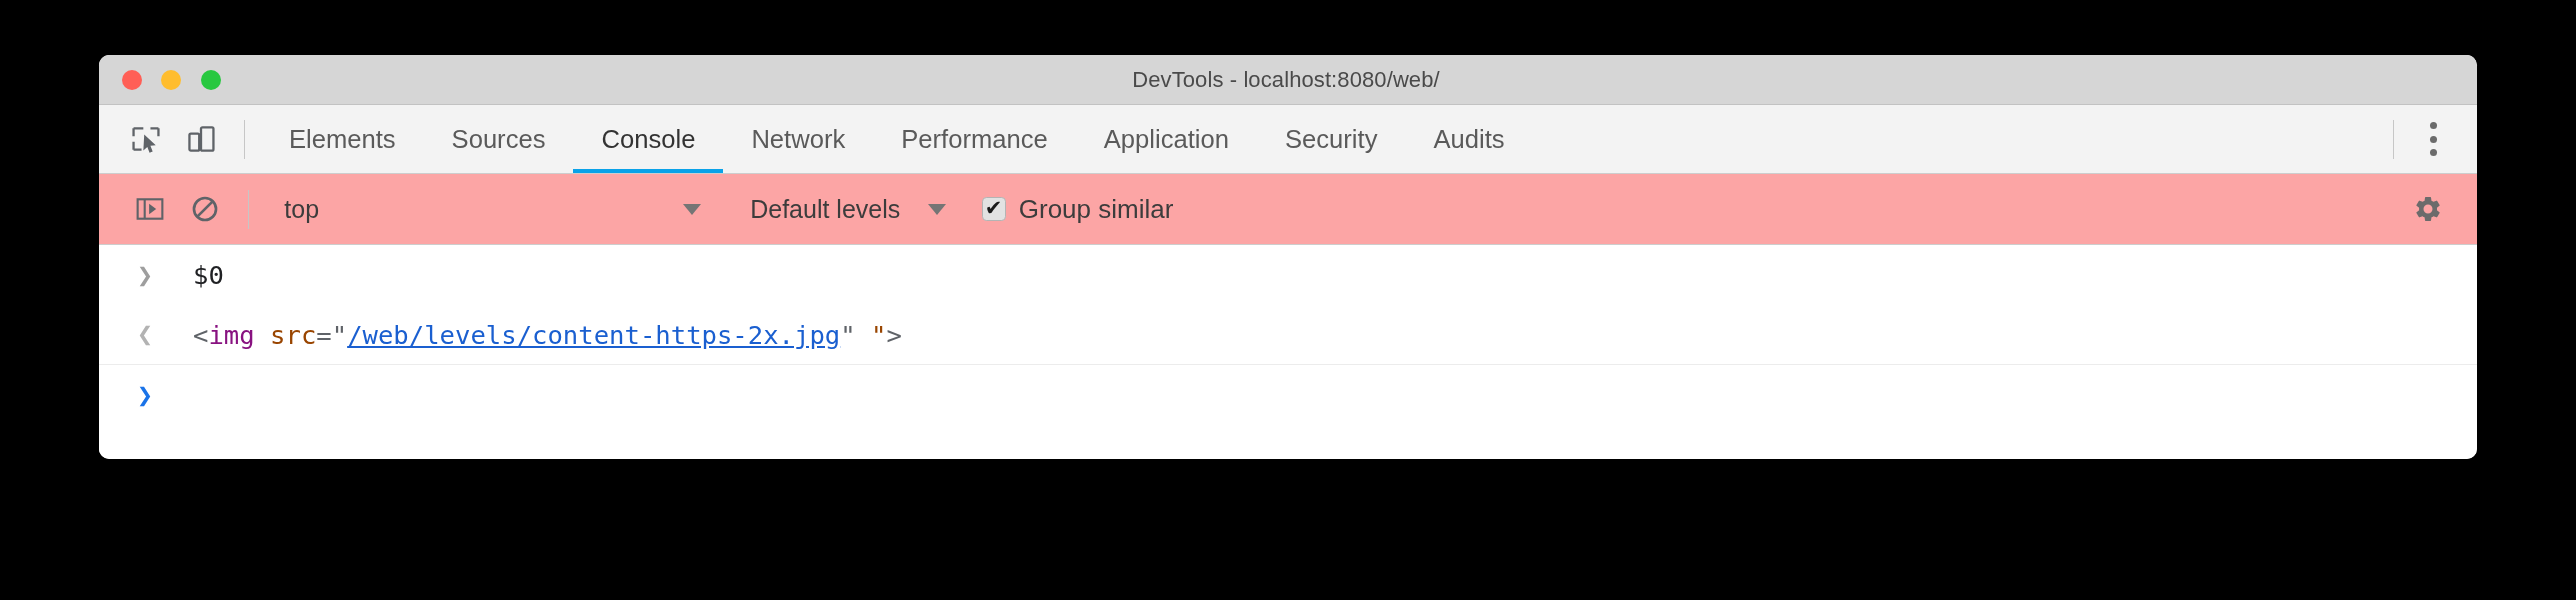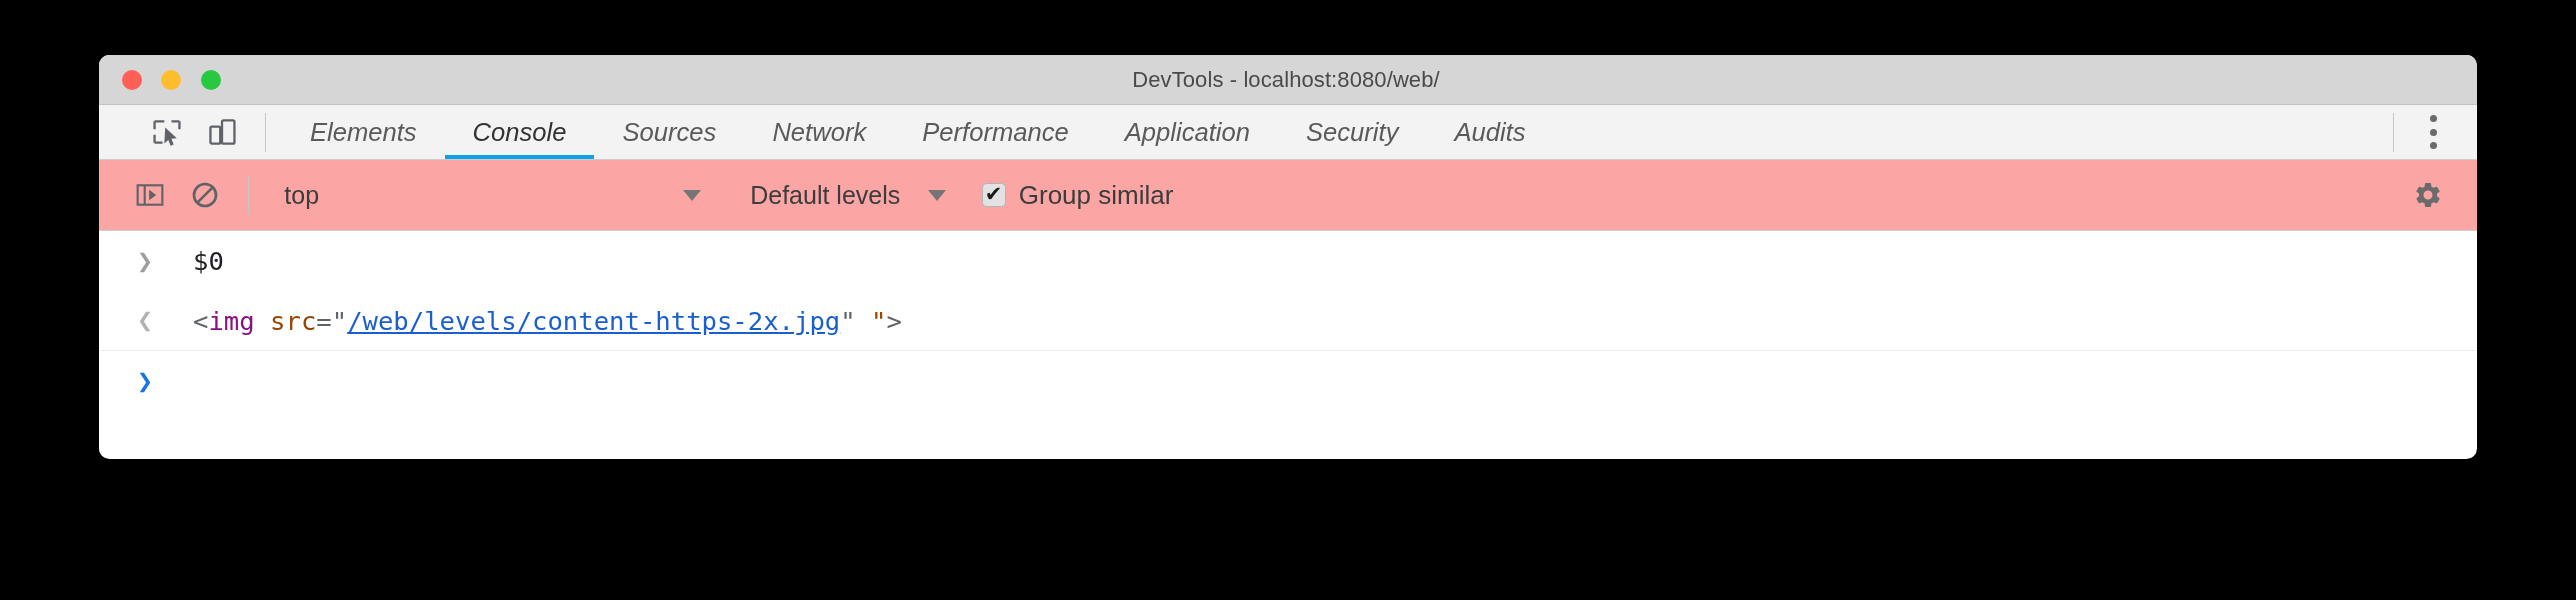--- a/index.html
+++ b/index.html
@@ -57,28 +57,27 @@
     text-align: center;
     font-size: 22px;
     color: #4a4a4a;
     letter-spacing: 0.1px;
     white-space: nowrap;
   }
 
   
   #tabbar {
     position: relative;
-    height: 55px;
+    height: 69px;
     background: #f3f3f3;
     border-bottom: 0.9px solid #cdcdcd;
     display: flex;
     align-items: center;
-    padding-left: 40px;
-    box-sizing: border-box;
-    font-style: italic;
+    padding-left: 19px;
+    box-sizing: border-box;
   }
   .tool-icon-btn {
     width: 55px;
     height: 51px;
     display: flex;
     align-items: center;
     justify-content: center;
     flex: 0 0 auto;
   }
   .vsep {
@@ -319,25 +318,25 @@
         <rect x="5" y="12" width="11" height="19" rx="1.6" fill="none" stroke="#5f6368" stroke-width="2.6"></rect>
       </svg>
     </div>
 
     <div class="vsep"></div>
 
     <div class="tabs">
       <div class="tab">
           <span>Elements</span>
         </div>
+      <div class="tab">
+          <span>Sources</span>
+        </div>
       <div class="tab active">
           <span>Console</span>
-        </div>
-      <div class="tab">
-          <span>Sources</span>
         </div>
       <div class="tab">
           <span>Network</span>
         </div>
       <div class="tab">
           <span>Performance</span>
         </div>
       <div class="tab">
           <span>Application</span>
         </div>

